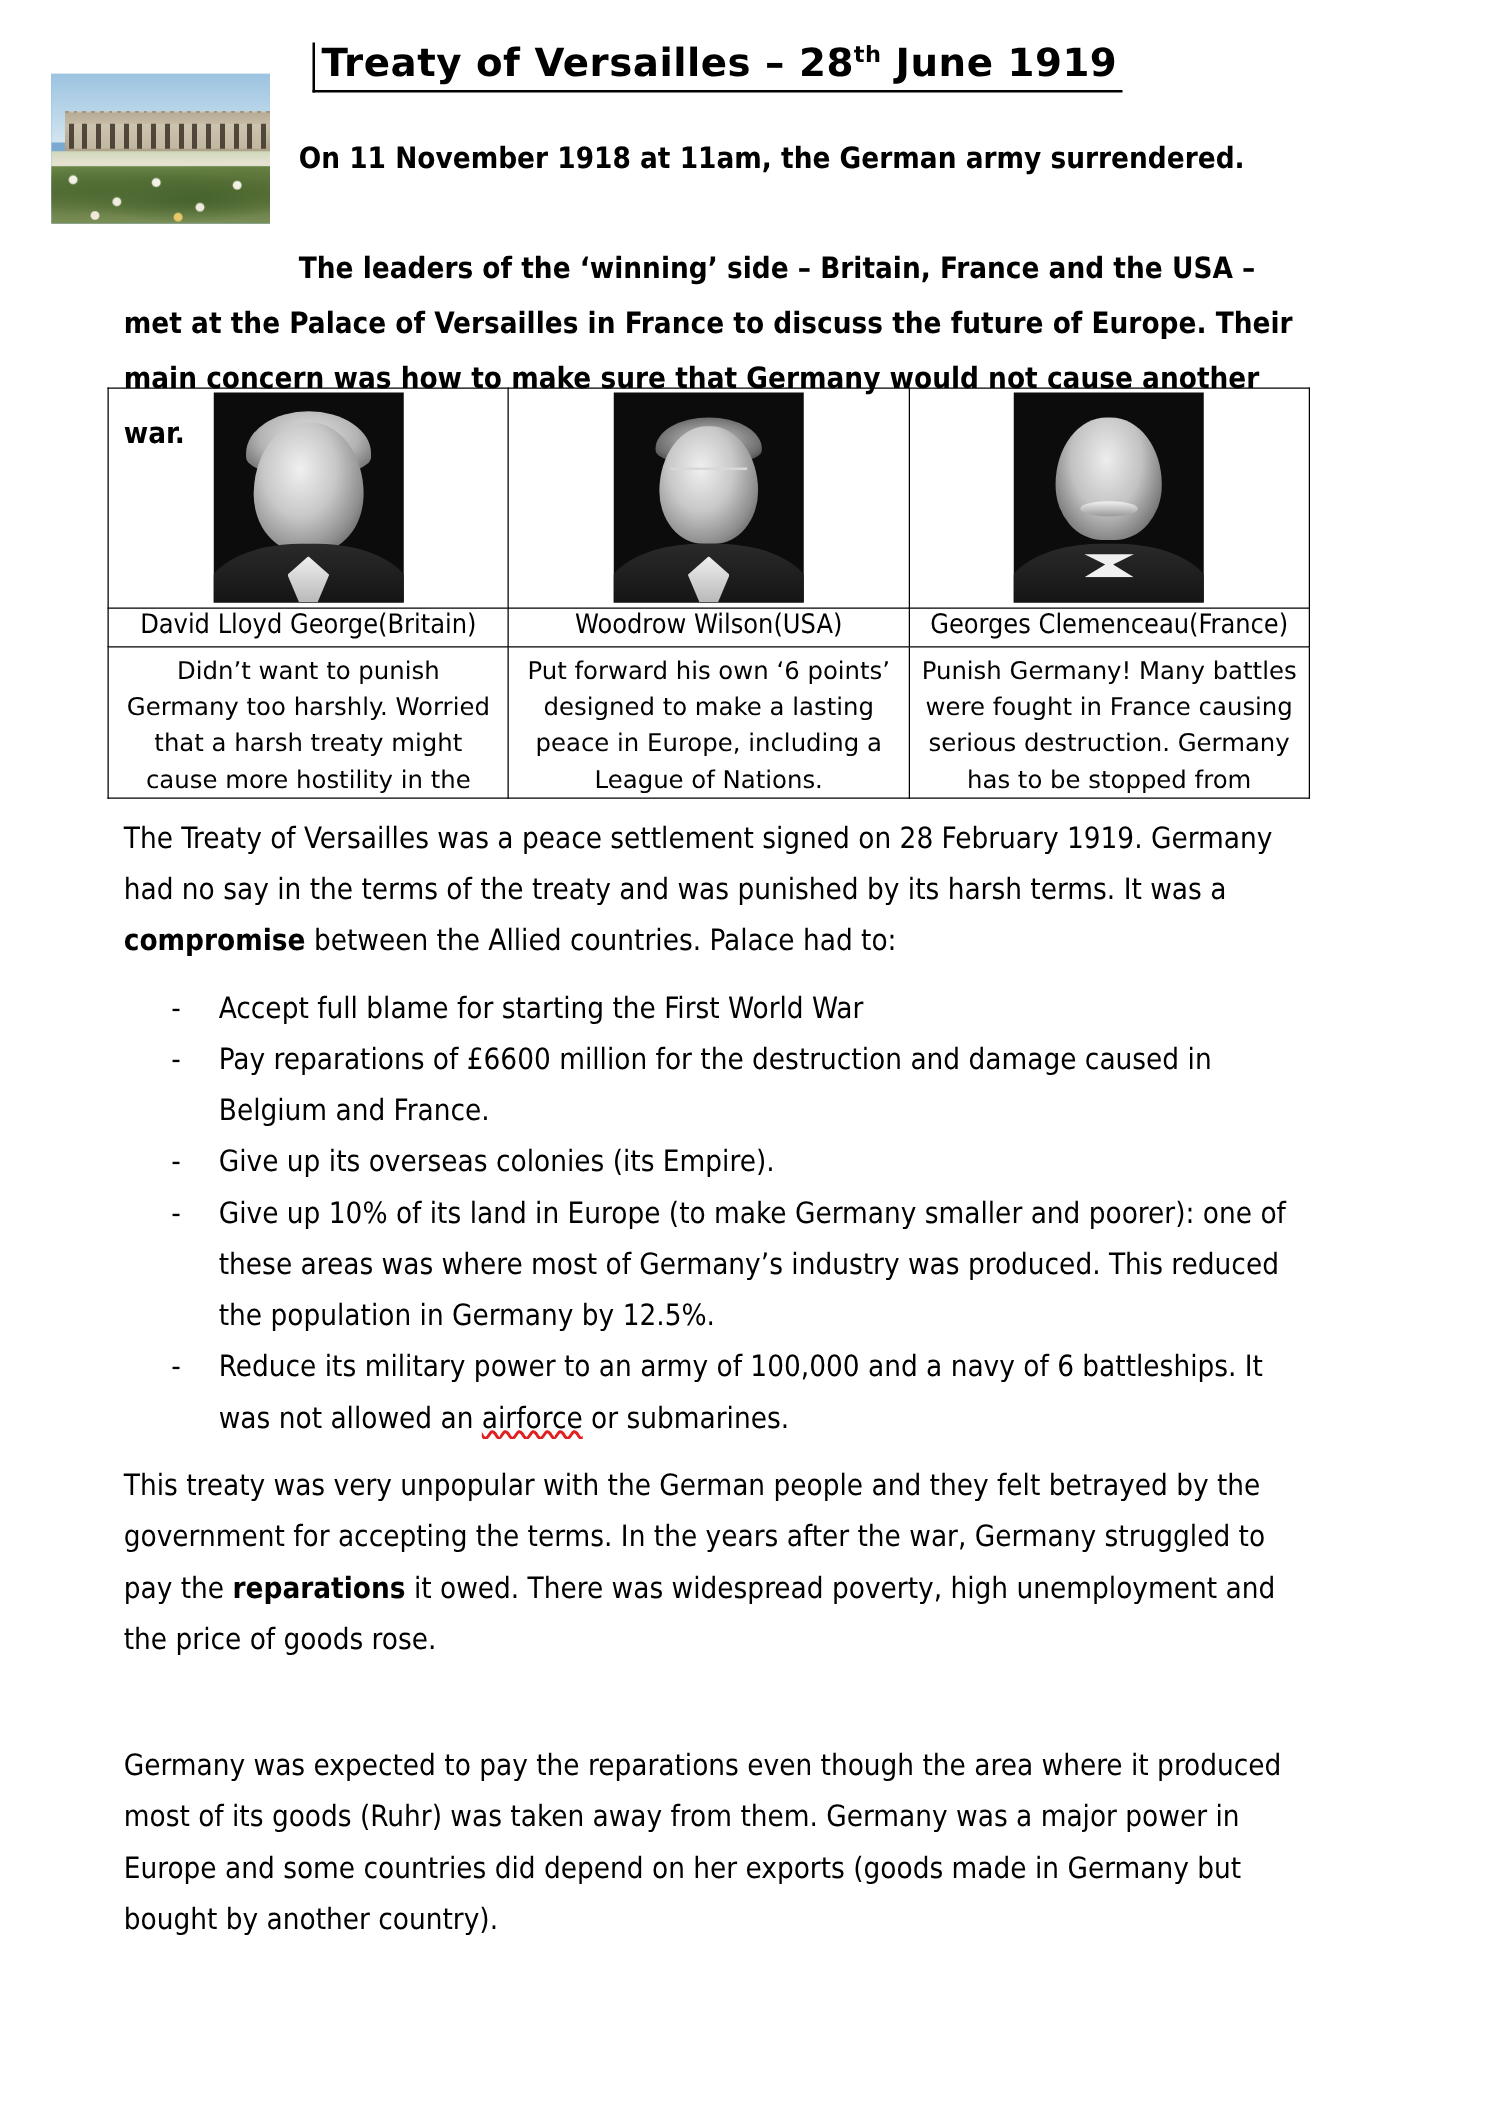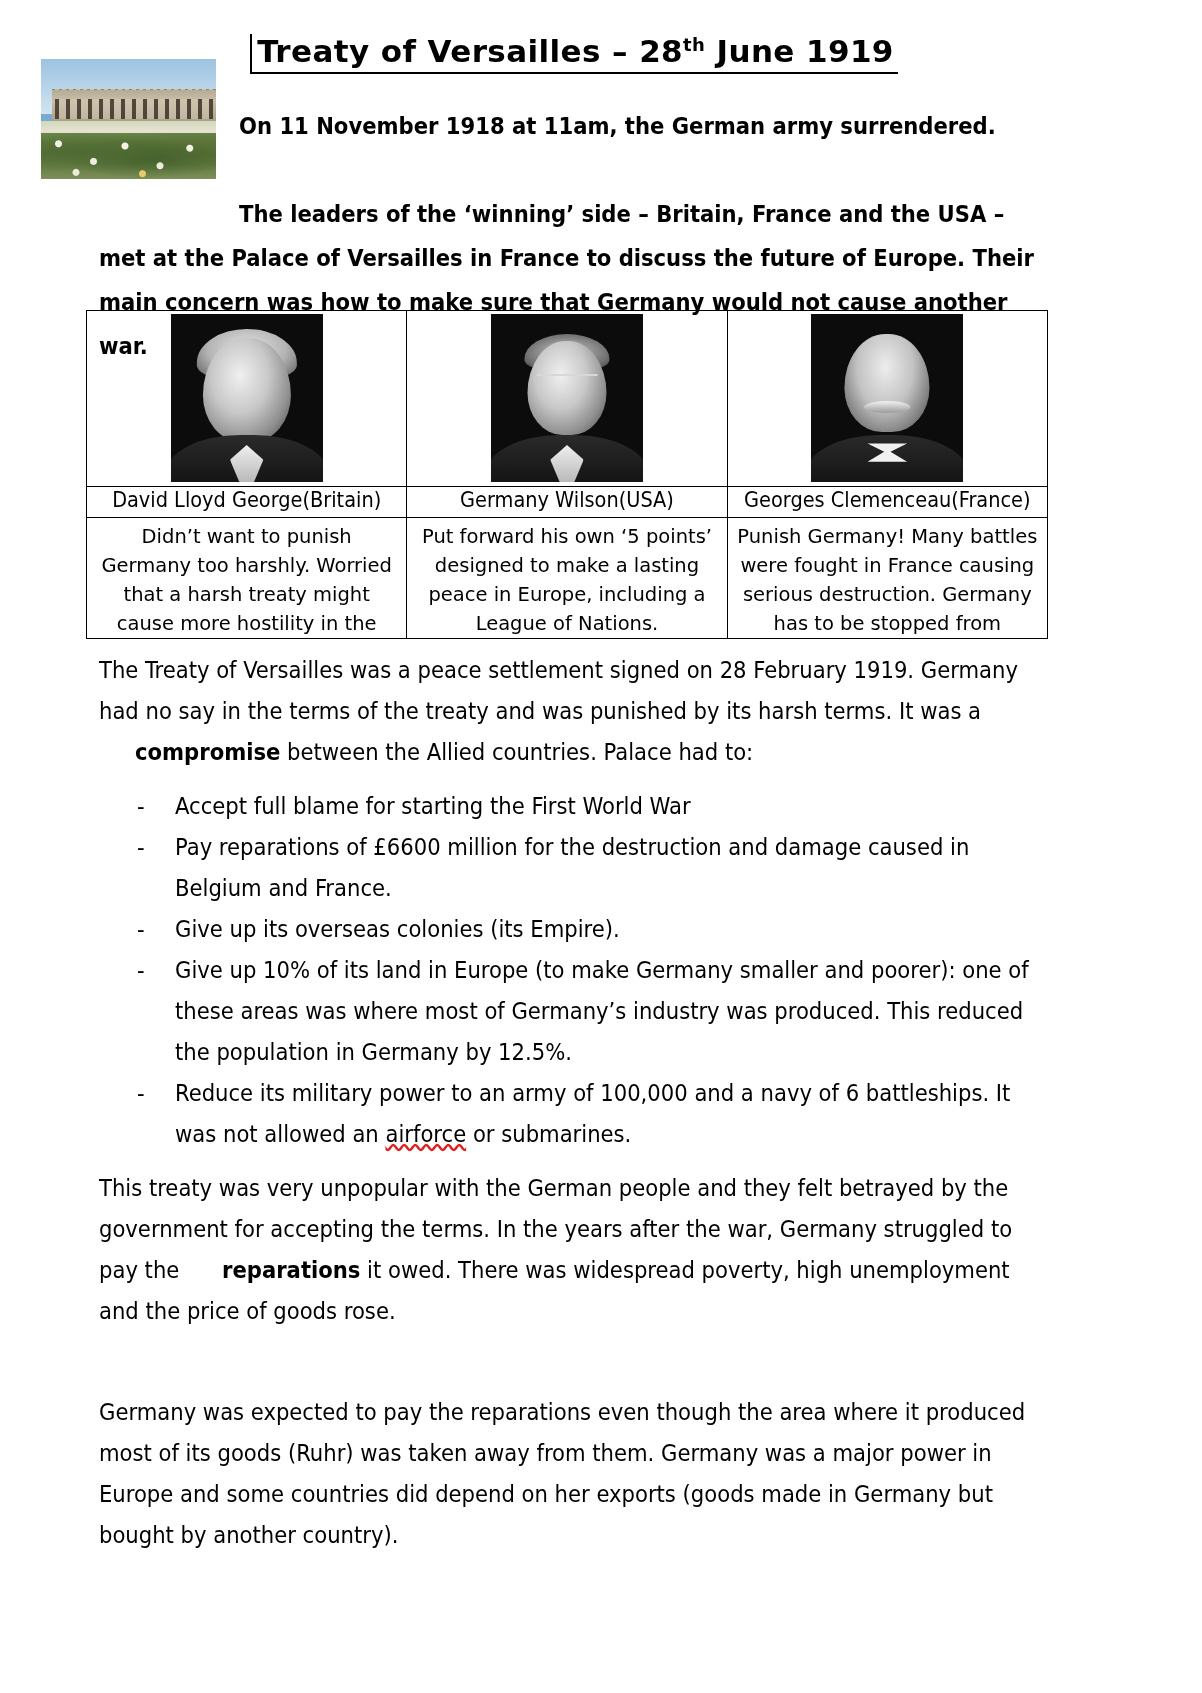--- a/index.html
+++ b/index.html
@@ -228,21 +228,21 @@
   
   .body-text {
     position: absolute;
     left: 99px;
     width: 945px;
     font-family: "DejaVu Sans Condensed", "DejaVu Sans", sans-serif;
     font-size: 23.5px;
     line-height: 41px;
   }
   .body-text p { margin: 0 0 18px 0; }
-  .body-text b { font-weight: bold; margin-left: 36px; }
+  .body-text b { font-weight: bold; }
 
   #para-treaty { top: 650px; }
   #para-unpopular { top: 1168px; }
   #para-ruhr { top: 1392px; }
 
   
   .terms-list {
     position: absolute;
     left: 137px;
     top: 786px;
@@ -316,29 +316,29 @@
           <div class="portrait clemenceau">
             <div class="head"></div>
             <div class="moustache"></div>
             <div class="shoulders"></div>
             <div class="bowtie"></div>
           </div>
         </td>
       </tr>
       <tr>
         <td class="name-cell">David Lloyd George(Britain)</td>
-        <td class="name-cell">Germany Wilson(USA)</td>
+        <td class="name-cell">Woodrow Wilson(USA)</td>
         <td class="name-cell">Georges Clemenceau(France)</td>
       </tr>
       <tr>
         <td class="desc-cell">
           <div class="desc-clip">Didn’t want to punish Germany too harshly.  Worried that a harsh treaty might cause more hostility in the future.</div>
         </td>
         <td class="desc-cell">
-          <div class="desc-clip">Put forward his own ‘5 points’ designed to make a lasting peace in Europe, including a League of Nations.</div>
+          <div class="desc-clip">Put forward his own ‘6 points’ designed to make a lasting peace in Europe, including a League of Nations.</div>
         </td>
         <td class="desc-cell">
           <div class="desc-clip">Punish Germany!  Many battles were fought in France causing serious destruction.  Germany has to be stopped from invading again.  Revenge!</div>
         </td>
       </tr>
     </tbody>
   </table>
 
   <div class="body-text" id="para-treaty">
     <p><span>The Treaty of Versailles was a peace settlement signed on 28 February 1919. Germany had no say in the terms of the treaty and was punished by its harsh terms. It was a </span><b>compromise</b><span> between the Allied countries. Palace had to:</span></p>

